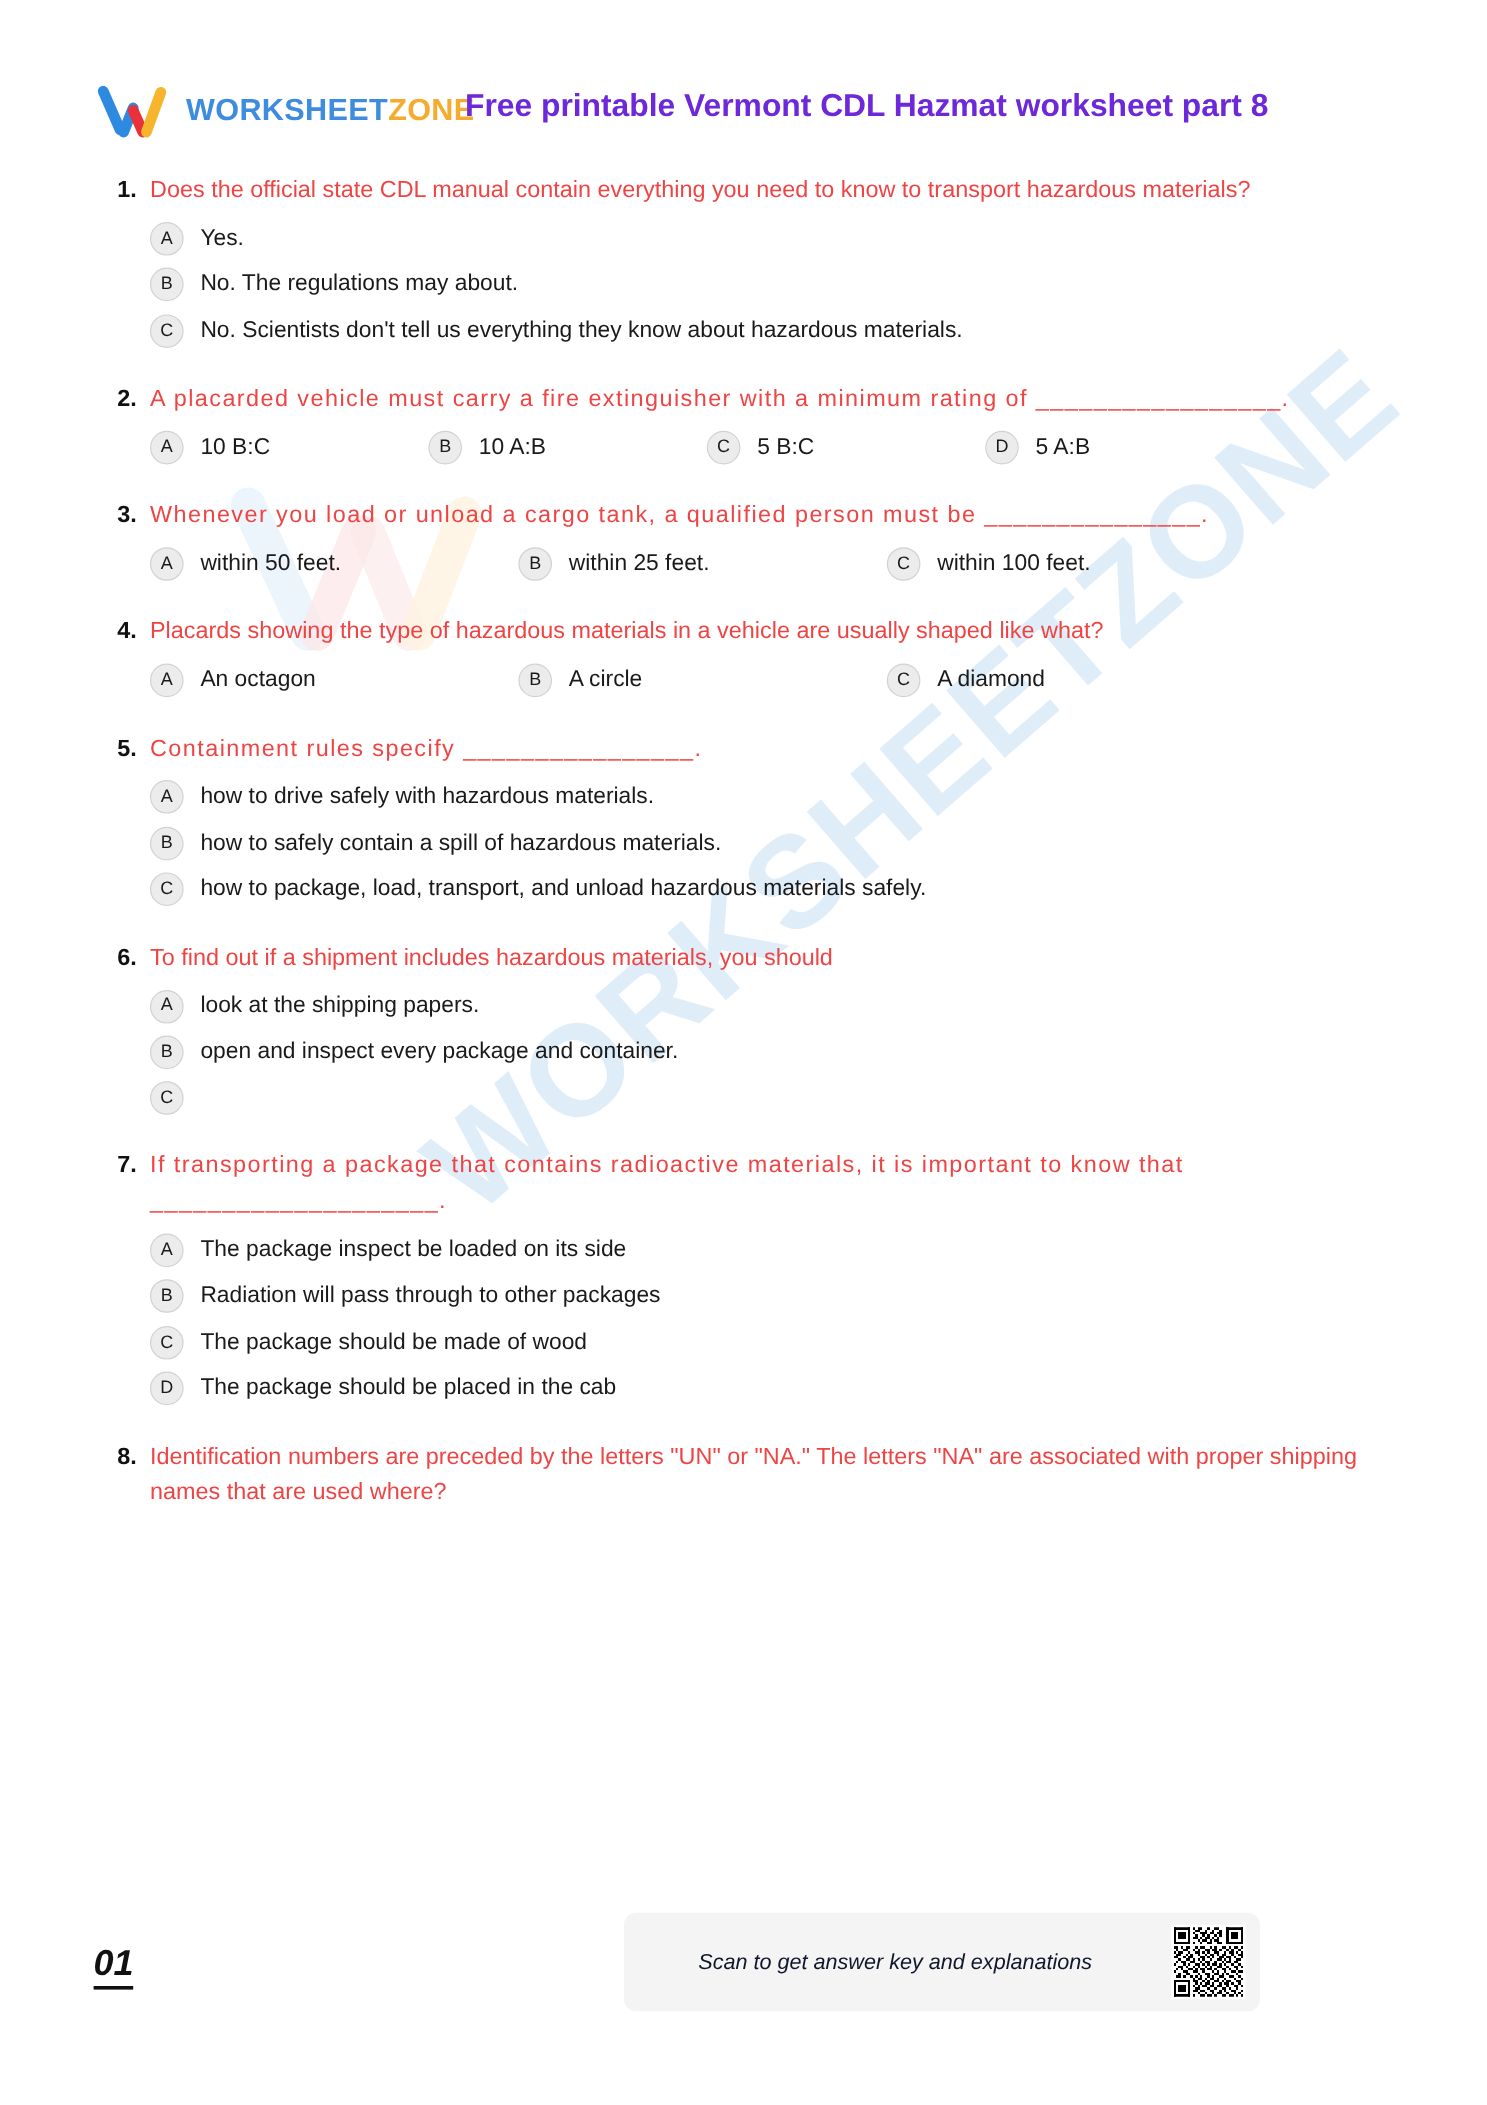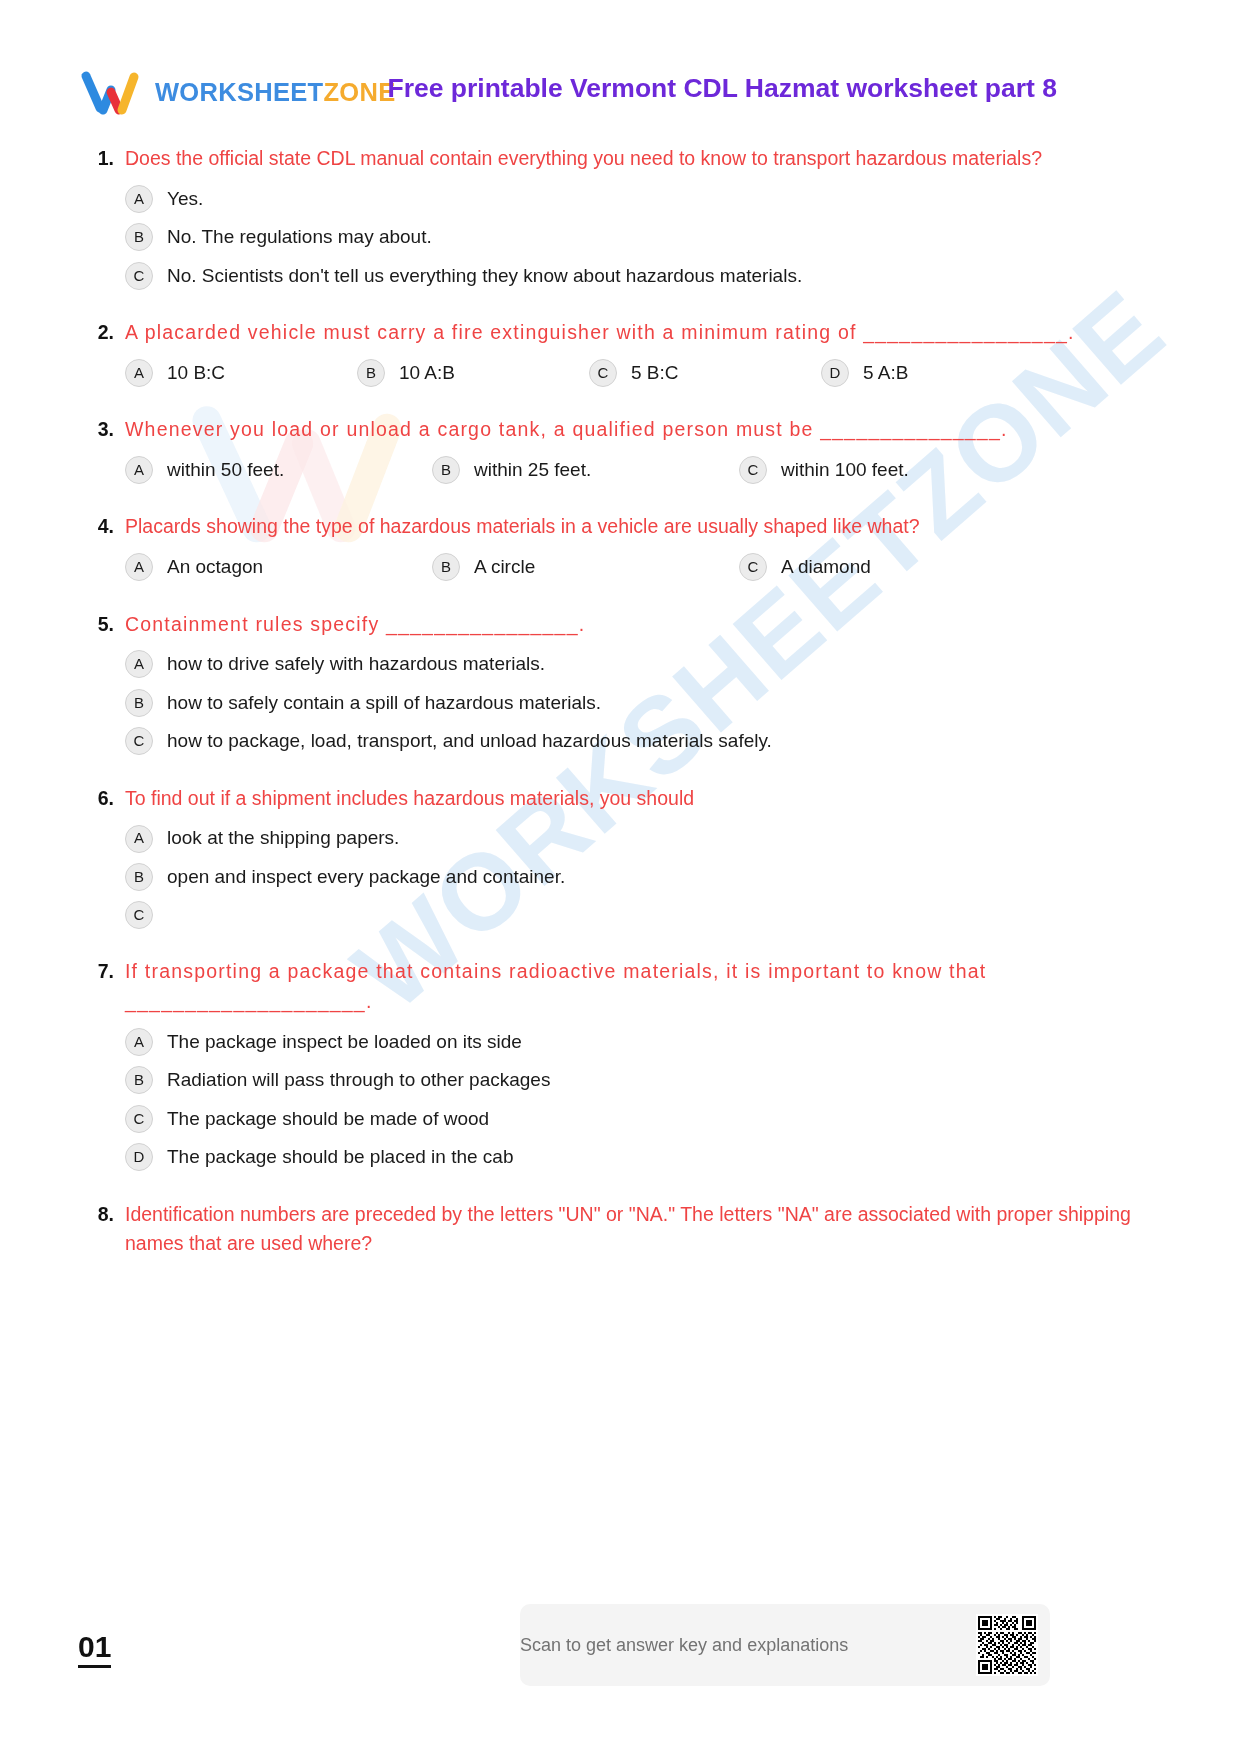--- a/index.html
+++ b/index.html
@@ -152,24 +152,25 @@
     display: flex;
     align-items: center;
     justify-content: center;
     margin-right: 14px;
   }
 
   
   .footer {
     position: absolute;
     left: 0;
-    bottom: 6px;
+    bottom: 16px;
     width: 1120px;
     height: 200px;
     z-index: 3;
+    font-style: italic;
   }
   .page-no {
     position: absolute;
     left: 78px;
     bottom: 80px;
     font-size: 30px;
     font-weight: 700;
     color: #111;
     border-bottom: 3px solid #111;
     padding-bottom: 3px;
@@ -184,23 +185,23 @@
     background: #f4f4f4;
     border-radius: 10px;
     display: flex;
     align-items: center;
     justify-content: flex-end;
     padding-right: 12px;
     box-sizing: border-box;
   }
   .scan-text {
     flex: 1;
-    text-align: left;
+    text-align: center;
     font-size: 18px;
-    color: #737373;
+    color: #0f172a;
     padding-right: 4px;
   }
   .qr {
     flex: 0 0 auto;
     width: 62px;
     height: 62px;
     background: #fff;
     padding: 2px;
     box-sizing: border-box;
   }

